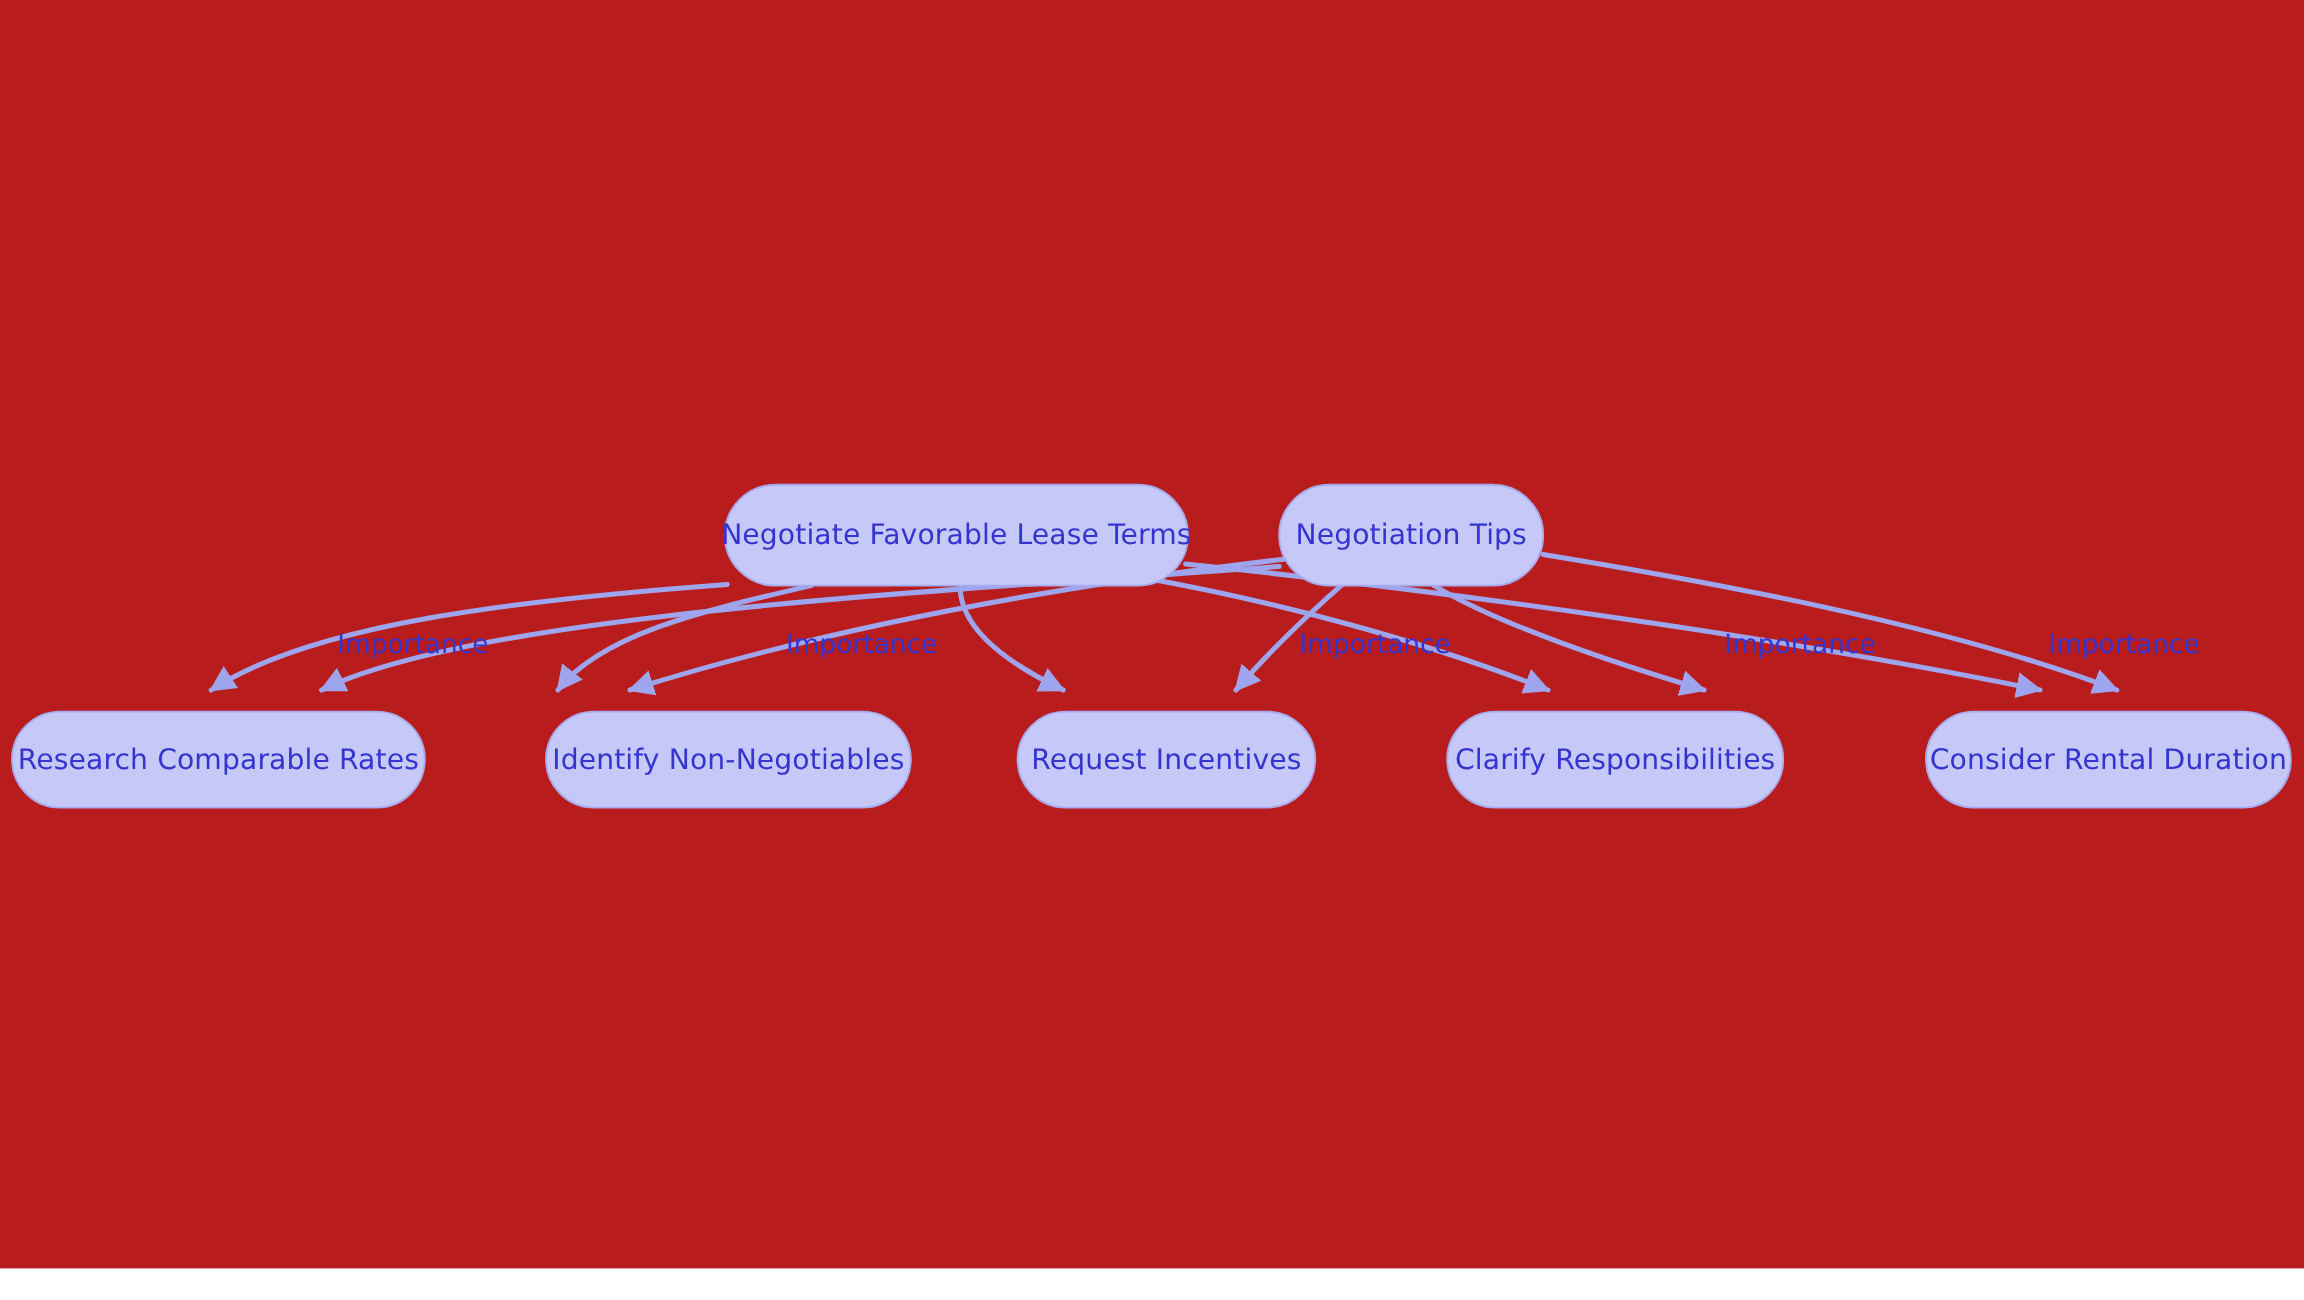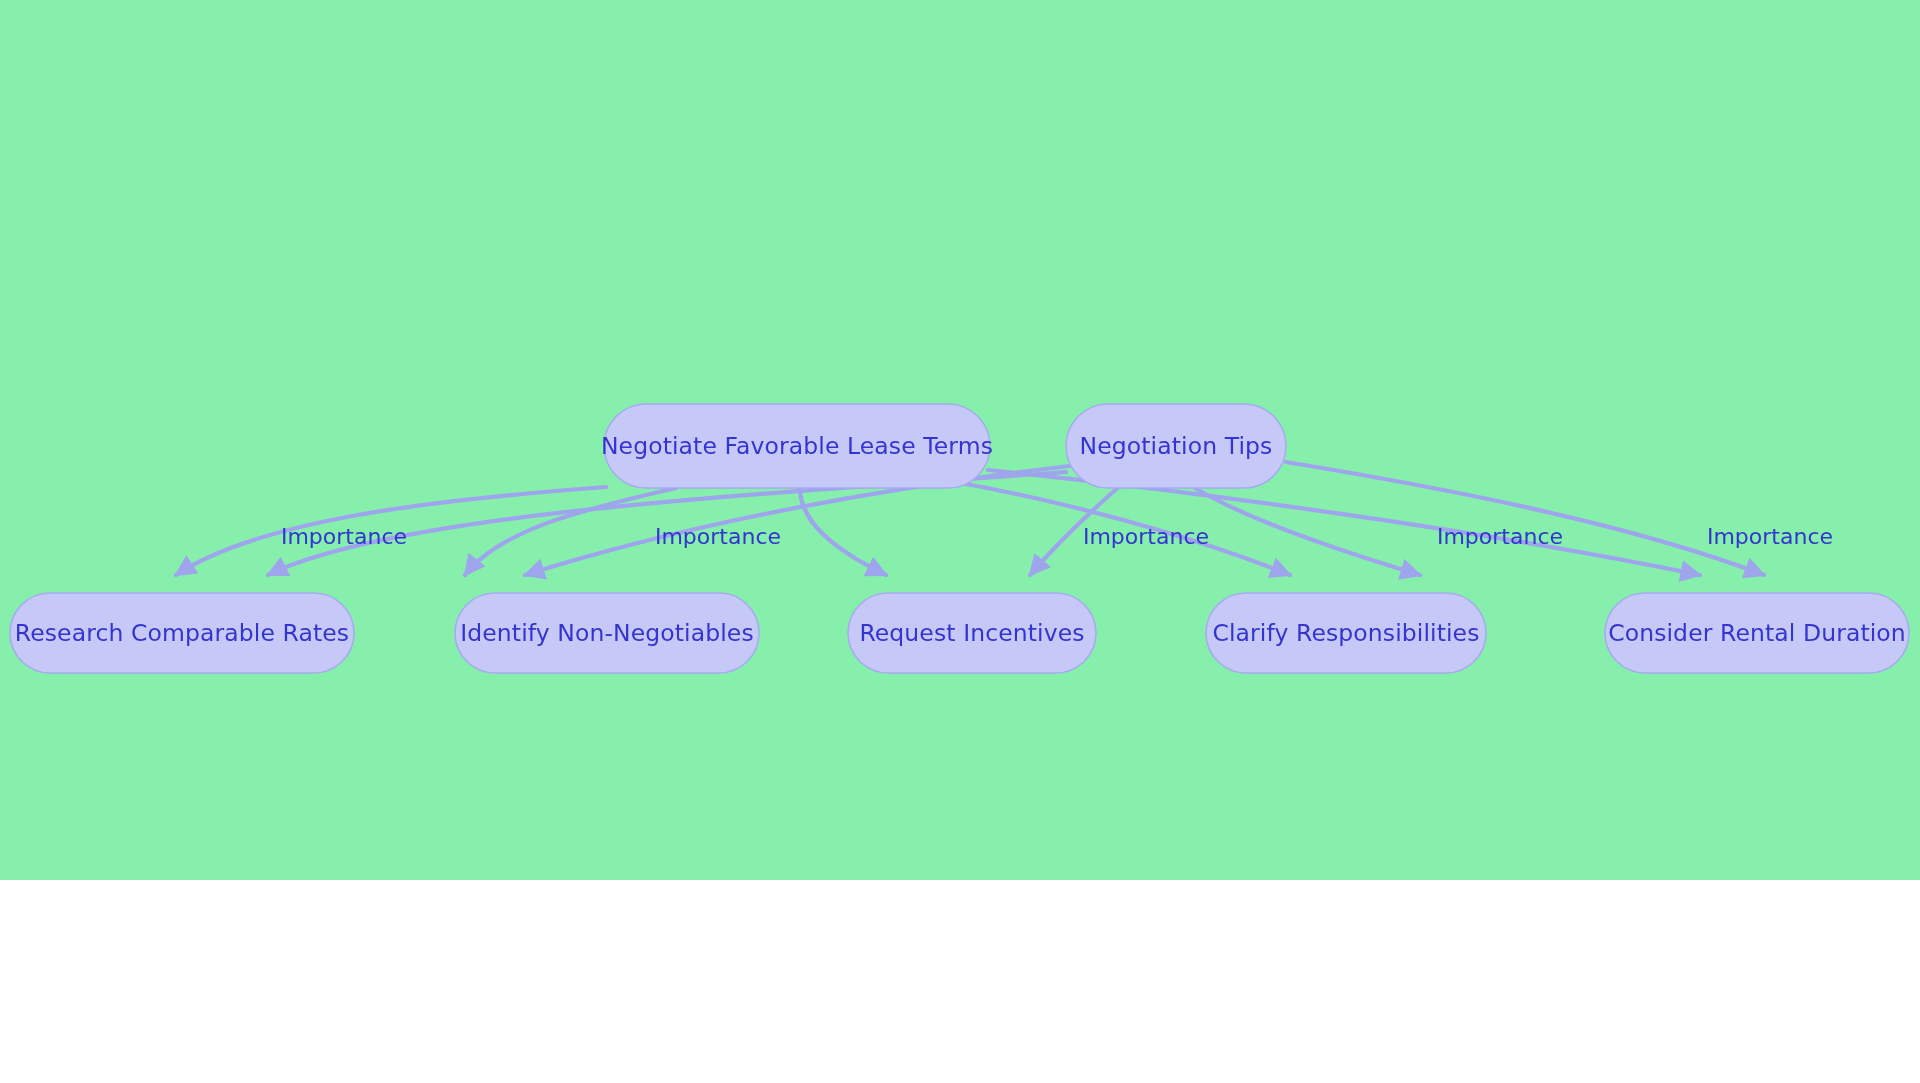--- a/index.html
+++ b/index.html
@@ -10,22 +10,22 @@
   }
   body {
     width: 1920px;
     height: 1083px;
     overflow: hidden;
     font-family: "DejaVu Sans", sans-serif;
   }
   #diagram-root {
     position: relative;
     width: 1920px;
-    height: 880px;
-    background: #86efac;
+    height: 1057px;
+    background: #b91c1c;
   }
   #diagram-svg {
     position: absolute;
     top: 0;
     left: 0;
     width: 1920px;
     height: 1083px;
     display: block;
   }
   .node-rect {

